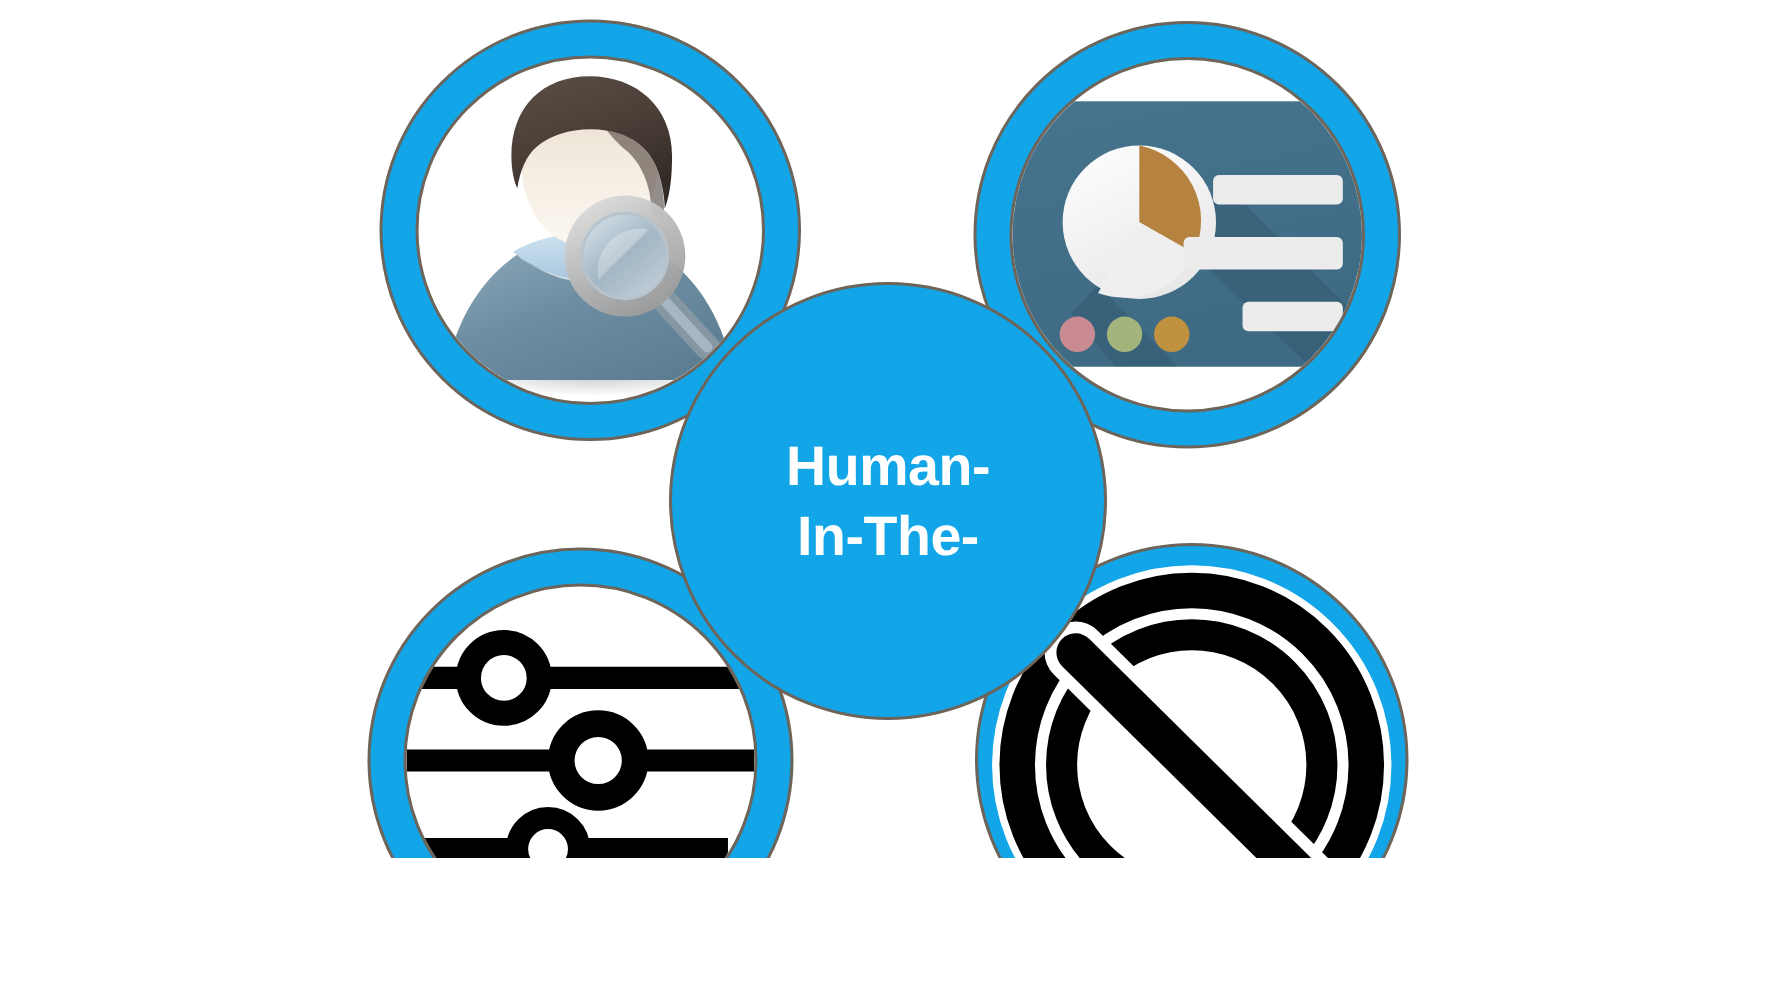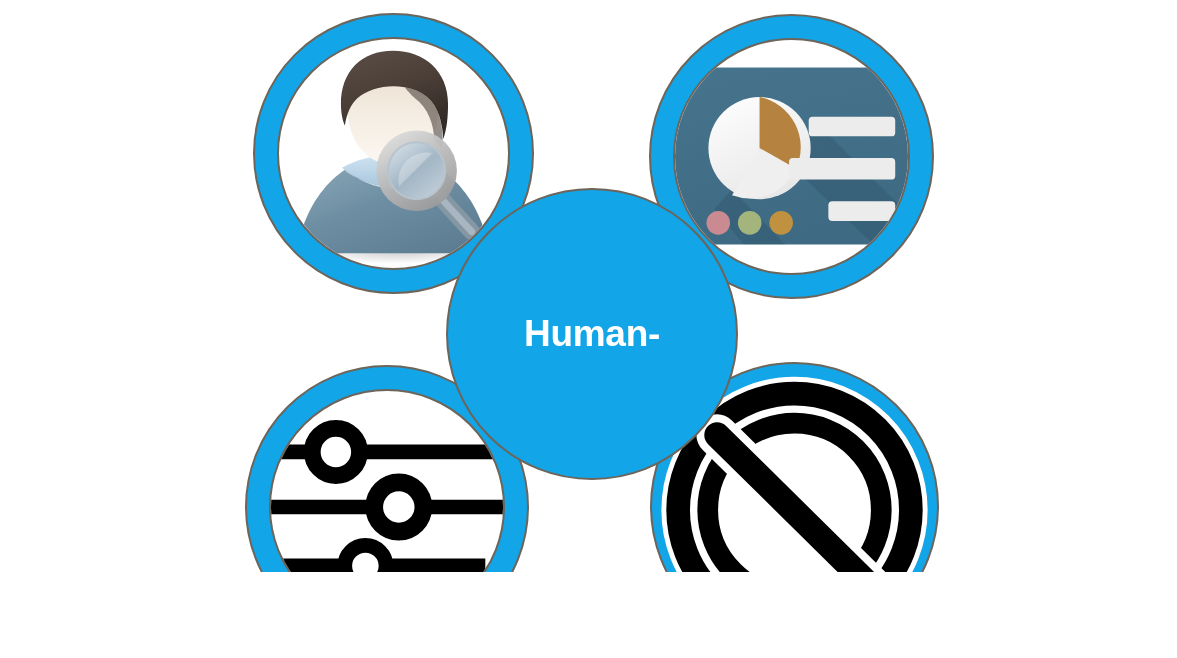--- a/index.html
+++ b/index.html
@@ -246,16 +246,17 @@
         <circle cx="144.5" cy="148" r="88" fill="none" stroke="#000000" stroke-width="21"></circle>
         <line x1="66" y1="72" x2="222" y2="226" stroke="#ffffff" stroke-width="42" stroke-linecap="round"></line>
         <line x1="66" y1="72" x2="222" y2="226" stroke="#000000" stroke-width="26" stroke-linecap="round"></line>
       </svg>
     </div>
   </div>
 
   <div class="hub">
     <div class="hub-label">
       <span>Human-</span>
+      <span>In-The-</span>
     </div>
   </div>
 
 </div>
 
 </body></html>

